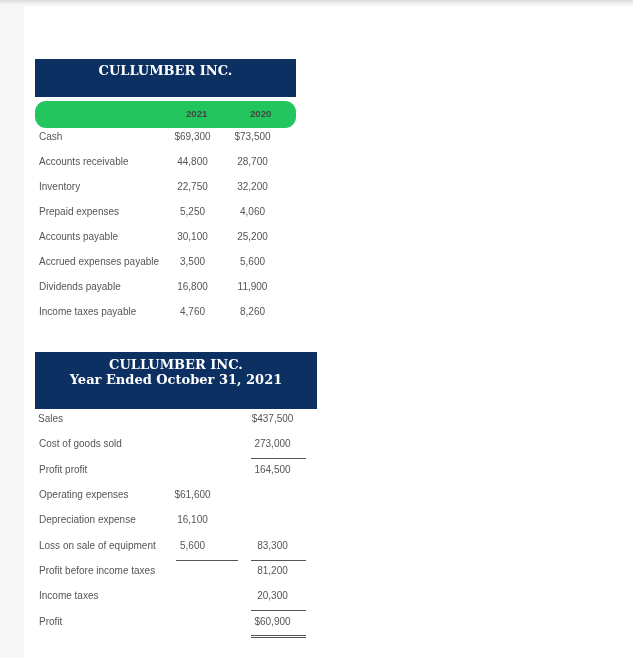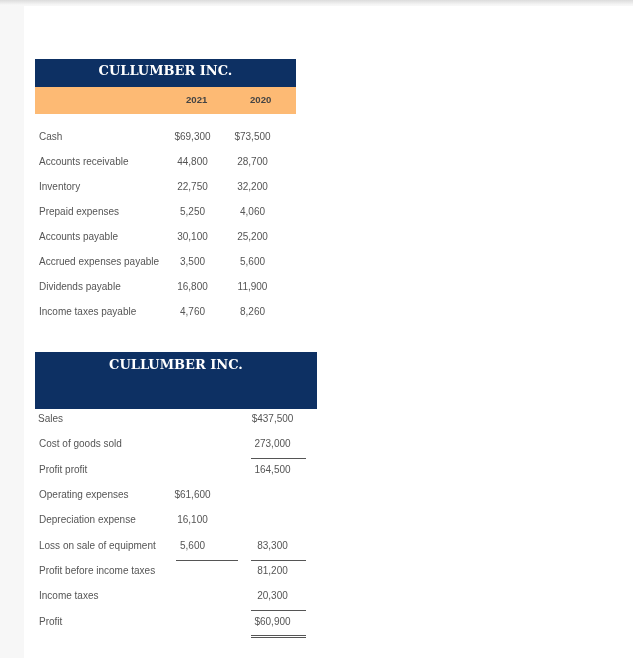--- a/index.html
+++ b/index.html
@@ -22,22 +22,22 @@
     position: absolute; left: 10px; top: 10px; width: 595px;
     font-size: 9.6px; line-height: 16px; color: #444;
   }
   .hdr {
     position: absolute; background: #0d3063; color: #fff;
     font-family: "DejaVu Serif", serif; font-weight: bold;
     font-size: 13px; text-align: center; line-height: 15px;
   }
   .bs-hdr { left: 11px; top: 53px; width: 261px; height: 38px; padding-top: 4px; box-sizing: border-box; }
   .bs-years {
-    position: absolute; left: 11px; top: 81px; width: 261px; height: 27px;
-    background: #fdba74; font-weight: bold; font-size: 9.6px; color: #444;
+    position: absolute; left: 11px; top: 95px; width: 261px; height: 27px;
+    background: #22c55e; font-weight: bold; font-size: 9.6px; color: #444; border-radius: 11px;
   }
   .bs-years span { position: absolute; top: 7px; }
   .row { position: absolute; font-size: 10px; color: #555; height: 14px; line-height: 14px; }
   .lbl { left: 15px; }
   .num { text-align: center; }
   .is-hdr { left: 11px; top: 346px; width: 282px; height: 57px; padding-top: 5px; box-sizing: border-box; }
   .uline { position: absolute; height: 1px; background: #555; }
   .dline { position: absolute; height: 3px; border-top: 1px solid #555; border-bottom: 1px solid #555; box-sizing: border-box; }
 </style>
 </head>
@@ -93,20 +93,21 @@
     </div>
     <div>
       <div class="row lbl" style="top:299px">Income taxes payable</div>
       <div class="row num" style="top:299px;left:140px;width:57px">4,760</div>
       <div class="row num" style="top:299px;left:200px;width:57px">8,260</div>
     </div>
   </div>
 
   <div class="hdr is-hdr">
     <div>CULLUMBER INC.</div>
+    <div>Year Ended October 31, 2021</div>
   </div>
 
   <div>
     <div>
       <div class="row lbl" style="top:406px;left:14px">Sales</div>
       <div class="row num" style="top:406px;left:220px;width:57px">$437,500</div>
     </div>
     <div>
       <div class="row lbl" style="top:431px">Cost of goods sold</div>
       <div class="row num" style="top:431px;left:220px;width:57px">273,000</div>

